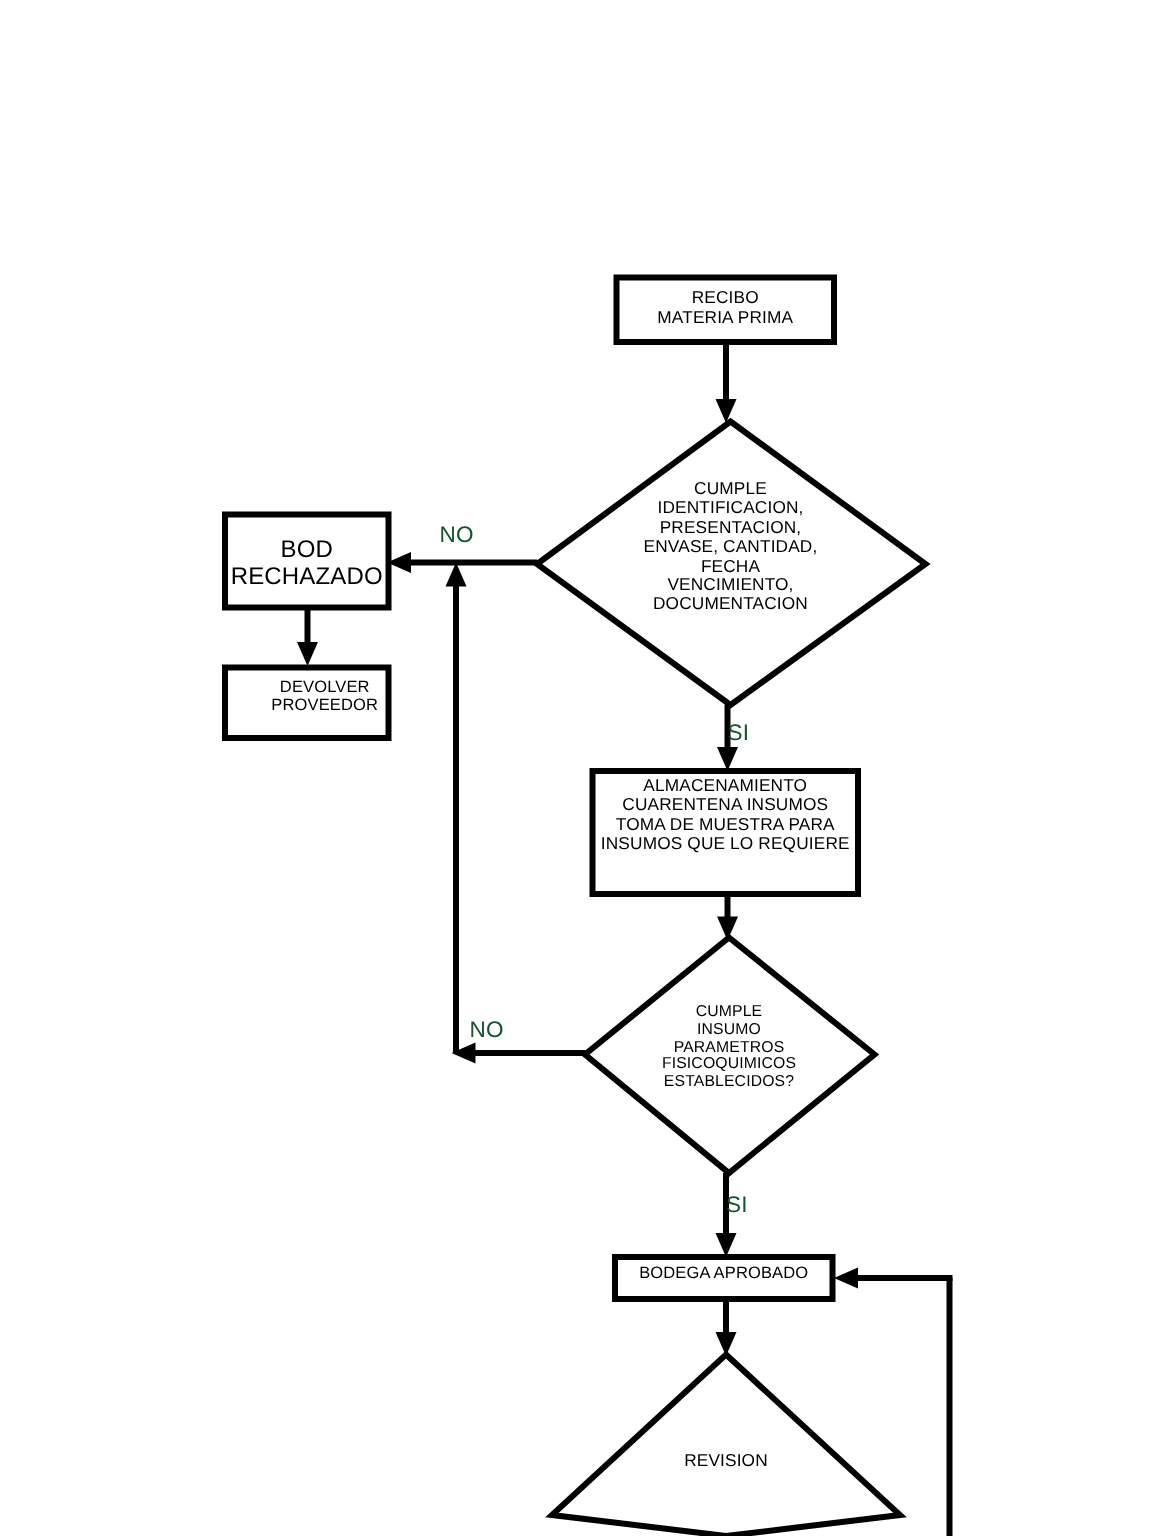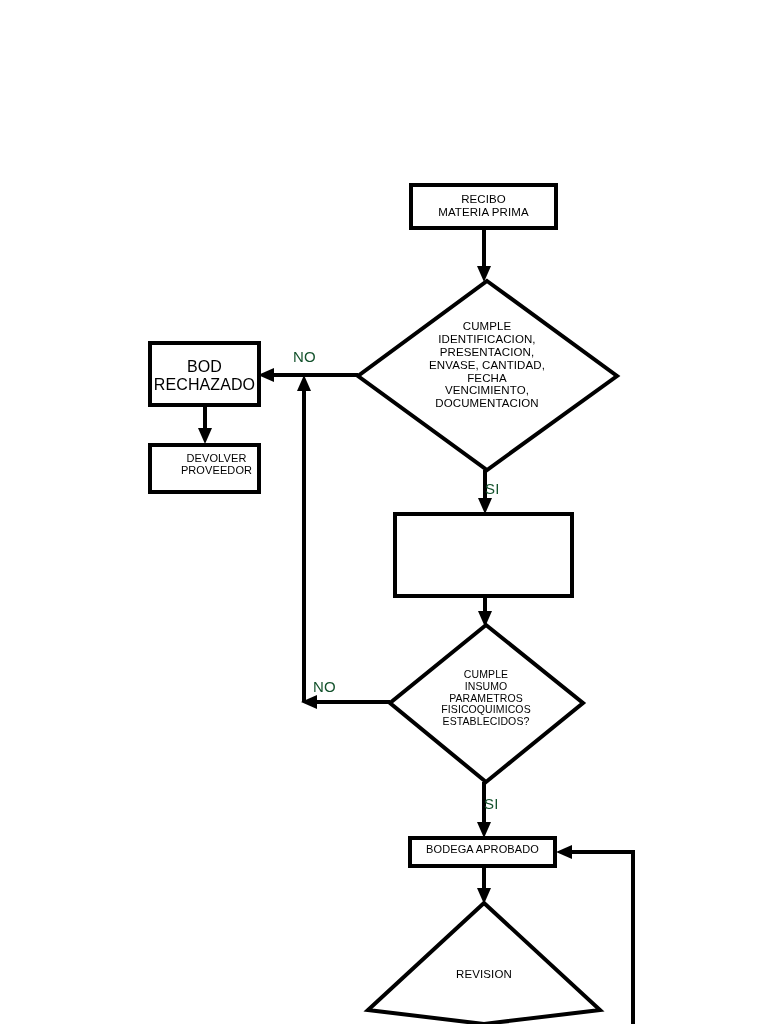--- a/index.html
+++ b/index.html
@@ -132,20 +132,24 @@
 FECHA
 VENCIMIENTO,
 DOCUMENTACION</div>
 
   <div class="node-text t-bodrech">BOD
 RECHAZADO</div>
 
   <div class="node-text t-devol">DEVOLVER
 PROVEEDOR</div>
 
+  <div class="node-text t-almac">ALMACENAMIENTO
+CUARENTENA INSUMOS
+TOMA DE MUESTRA PARA
+INSUMOS QUE LO REQUIERE</div>
 
   <div class="node-text t-dec2">CUMPLE
 INSUMO
 PARAMETROS
 FISICOQUIMICOS
 ESTABLECIDOS?</div>
 
   <div class="node-text t-bodega">BODEGA APROBADO</div>
 
   <div class="node-text t-revision">REVISION</div>

